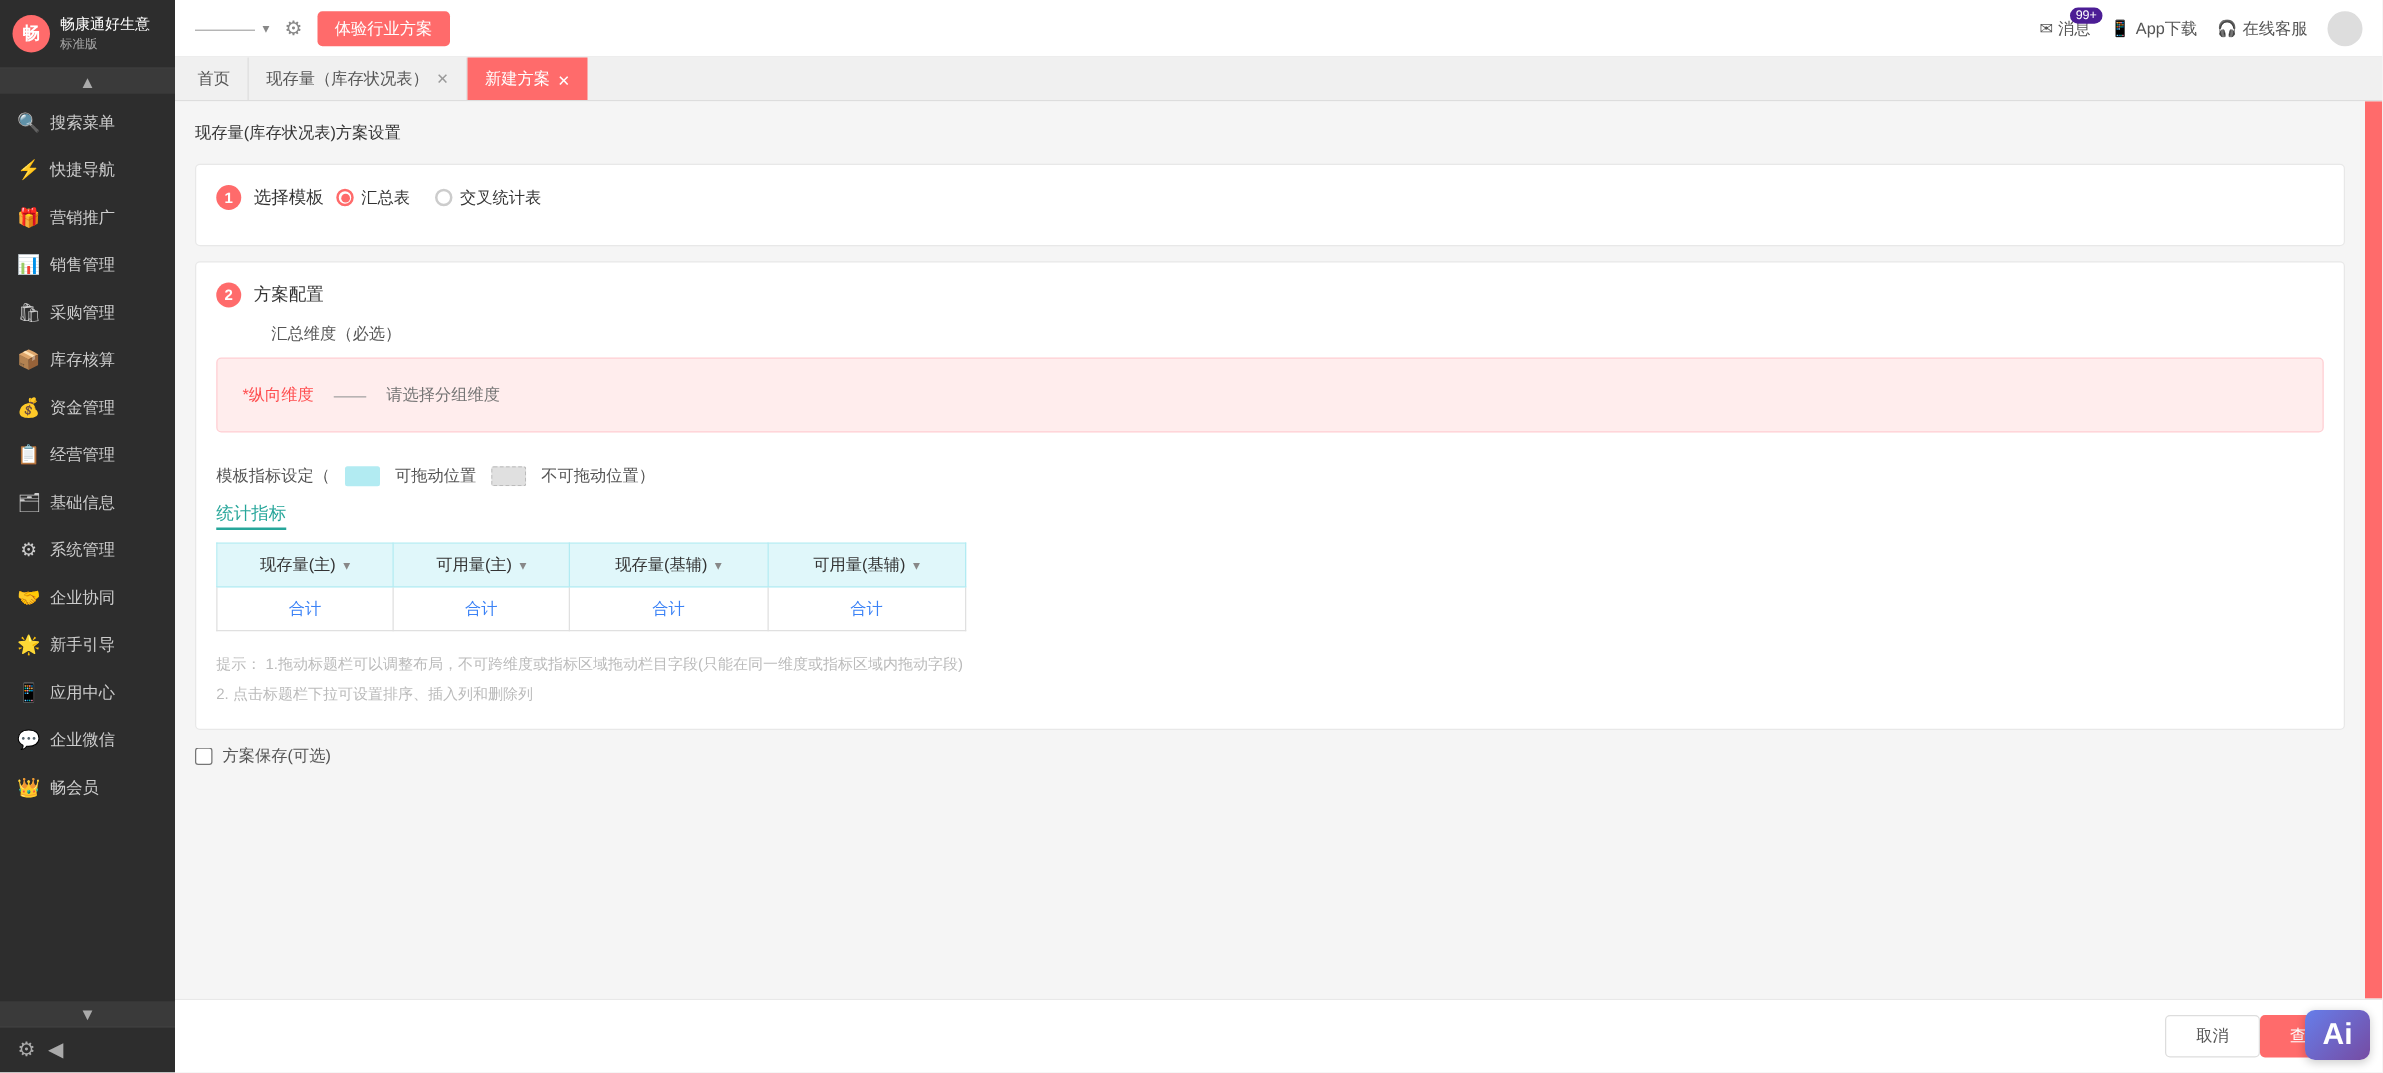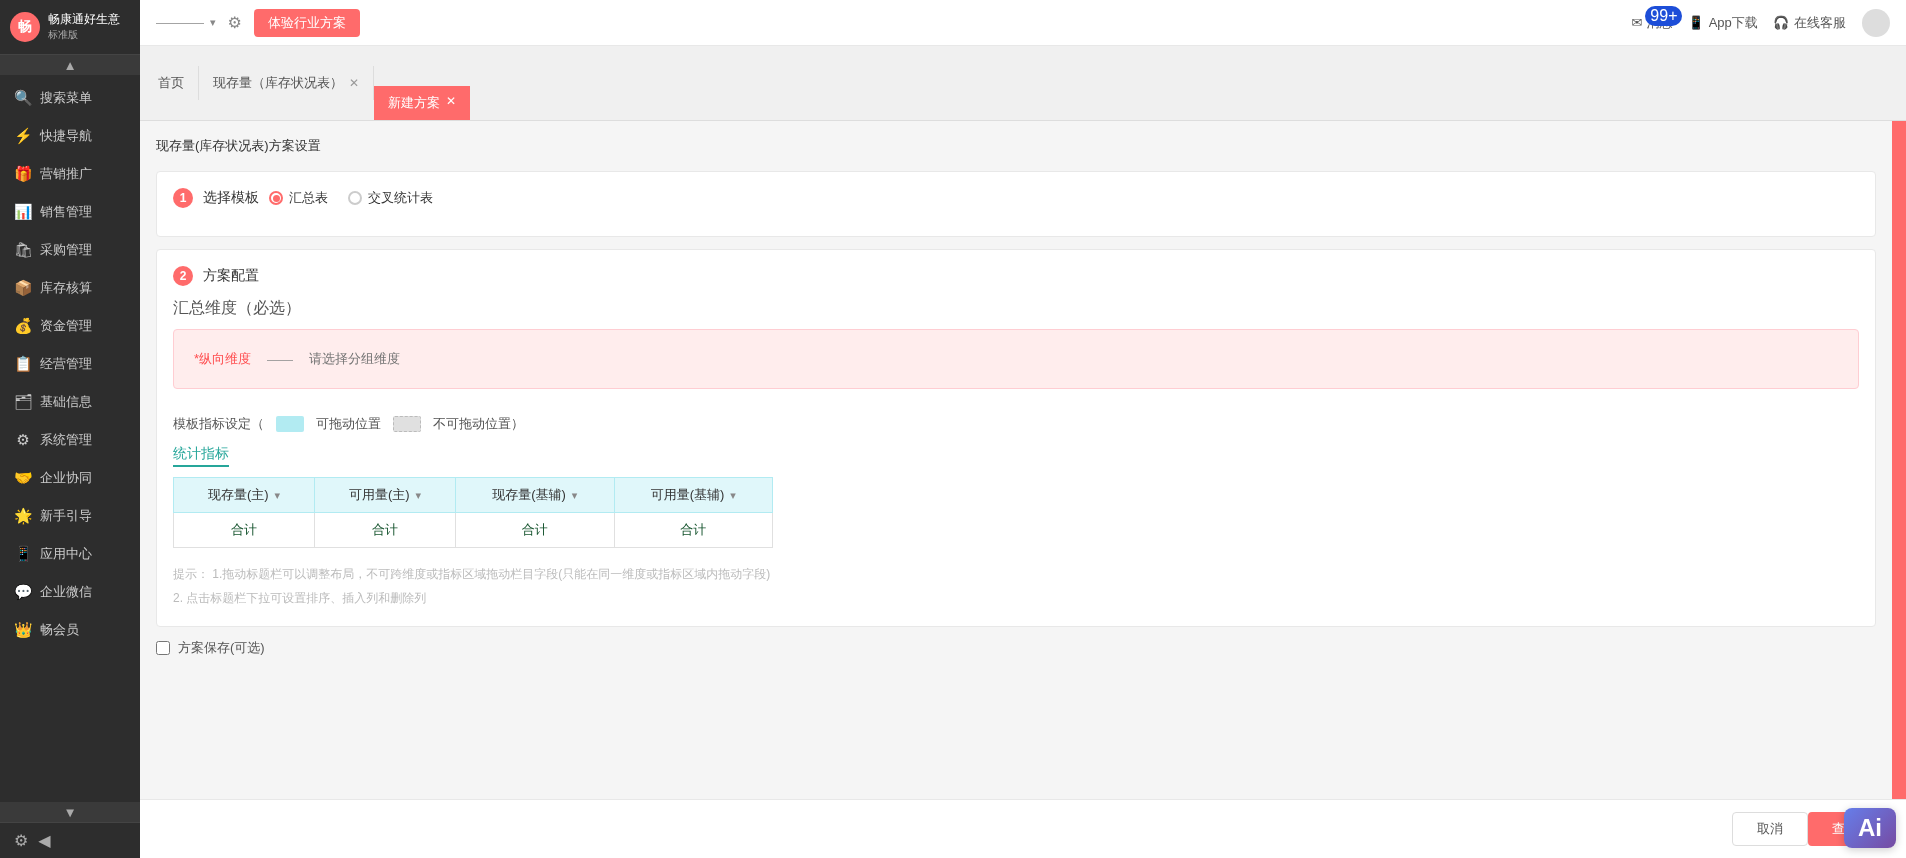--- a/index.html
+++ b/index.html
@@ -67,42 +67,42 @@
     .th-dropdown { color: #888; font-size: 11px; cursor: pointer; }
     .th-gear { color: #888; font-size: 16px; cursor: pointer; }
     .th-btn-trial {
       background: #ff6b6b; color: #fff; border: none; border-radius: 4px;
       padding: 5px 14px; font-size: 13px; cursor: pointer;
     }
     .th-spacer { flex: 1; }
     .th-right { display: flex; align-items: center; gap: 16px; }
     .th-msg { display: flex; align-items: center; gap: 4px; color: #555; font-size: 13px; cursor: pointer; position: relative; }
     .th-badge {
-      background: #1d4ed8; color: #fff; border-radius: 10px;
-      font-size: 16px; padding: 1px 5px; position: absolute; top: -8px; right: -10px;
+      background: #4c1d95; color: #fff; border-radius: 10px;
+      font-size: 10px; padding: 1px 5px; position: absolute; top: -8px; right: -10px;
     }
     .th-app { display: flex; align-items: center; gap: 4px; color: #555; font-size: 13px; cursor: pointer; }
     .th-support { display: flex; align-items: center; gap: 4px; color: #555; font-size: 13px; cursor: pointer; }
     .th-avatar { width: 28px; height: 28px; background: #ddd; border-radius: 50%; cursor: pointer; }
 
     
     .tab-bar {
       background: #f0f0f0; display: flex; align-items: center;
       border-bottom: 1px solid #ddd; flex-shrink: 0; padding: 0 4px;
     }
     .tab {
       display: flex; align-items: center; gap: 6px;
       padding: 8px 14px; font-size: 13px; cursor: pointer; color: #555;
       border-right: 1px solid #ddd;
     }
     .tab-close { color: #999; font-size: 12px; cursor: pointer; }
     .tab-new {
       background: #ff6b6b; color: #fff;
       padding: 8px 14px; font-size: 13px; cursor: pointer;
-      display: flex; align-items: flex-start; gap: 6px; margin-top: 40px;
+      display: flex; align-items: flex-end; gap: 6px;
     }
 
     
     .content {
       flex: 1; overflow-y: auto; background: #f5f5f5; padding: 16px;
       position: relative;
     }
 
     .page-title { font-size: 13px; color: #333; margin-bottom: 16px; }
 
@@ -128,21 +128,21 @@
       display: flex; align-items: center; justify-content: center;
     }
     .radio-circle.checked { border-color: #ff6b6b; }
     .radio-circle.checked::after {
       content: ''; width: 7px; height: 7px; background: #ff6b6b; border-radius: 50%;
     }
 
     
     .section2 { background: #fff; border-radius: 4px; padding: 16px; border: 1px solid #e8e8e8; }
 
-    .field-label { font-size: 16px; color: #555; margin-bottom: 10px; }
+    .field-label { font-size: 13px; color: #555; margin-bottom: 10px; margin-left: 44px; }
 
     .vertical-dim-area {
       background: #ffeded; border: 1px solid #ffcdd2; border-radius: 4px;
       padding: 20px 20px; margin-bottom: 16px;
       display: flex; align-items: center; gap: 10px;
     }
     .vda-required { color: #ff4d4f; font-size: 13px; }
     .vda-dash { color: #999; font-size: 13px; margin: 0 6px; }
     .vda-placeholder { color: #737373; font-size: 13px; cursor: pointer; }
 
@@ -161,21 +161,21 @@
     .stat-table { border-collapse: collapse; width: auto; min-width: 600px; }
     .stat-table th {
       background: #e0f7fa; border: 1px solid #b2ebf2;
       padding: 8px 16px; font-size: 13px; color: #333; font-weight: normal;
       text-align: center;
       margin-left: 33px;
     }
     .stat-table th .th-inner { display: flex; align-items: center; justify-content: center; gap: 6px; }
     .stat-table td {
       border: 1px solid #e0e0e0; padding: 8px 16px;
-      font-size: 13px; color: #14532d; text-align: center; background: #fff;
+      font-size: 13px; color: #3b82f6; text-align: center; background: #fff;
     }
     .chevron-icon { font-size: 11px; color: #888; }
 
     .tips-area { margin-top: 14px; font-size: 12px; color: #bbb; line-height: 2; }
 
     
     .save-row { display: flex; align-items: center; gap: 8px; padding: 12px 0; font-size: 13px; color: #555; }
     .save-checkbox { width: 14px; height: 14px; border: 1px solid #ccc; cursor: pointer; }
 
     

